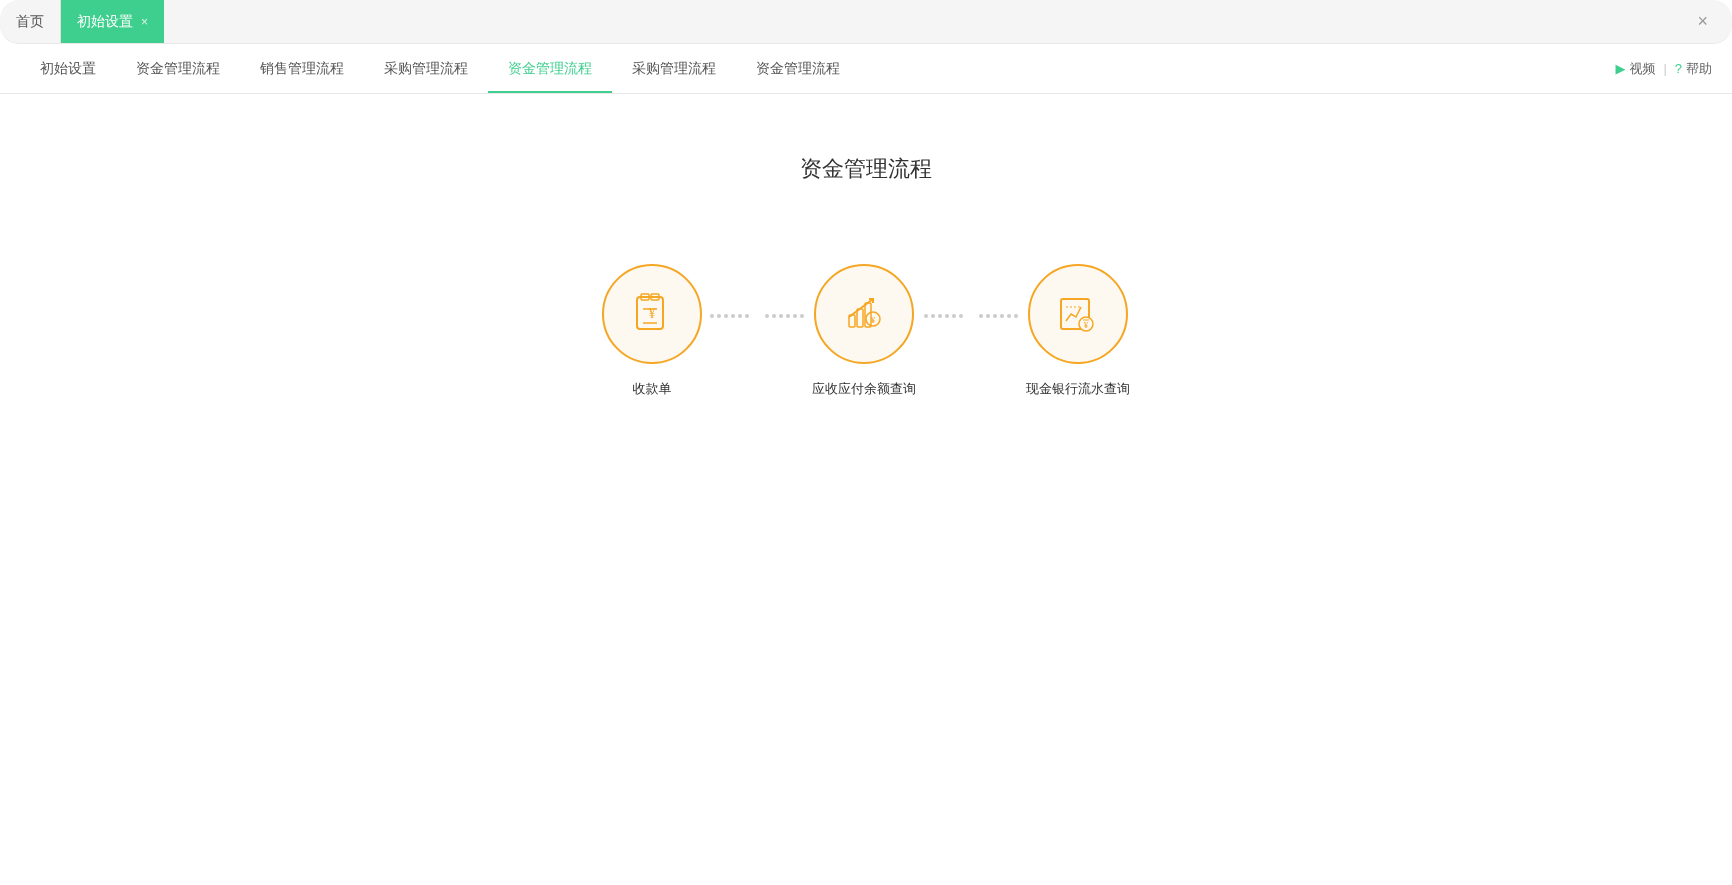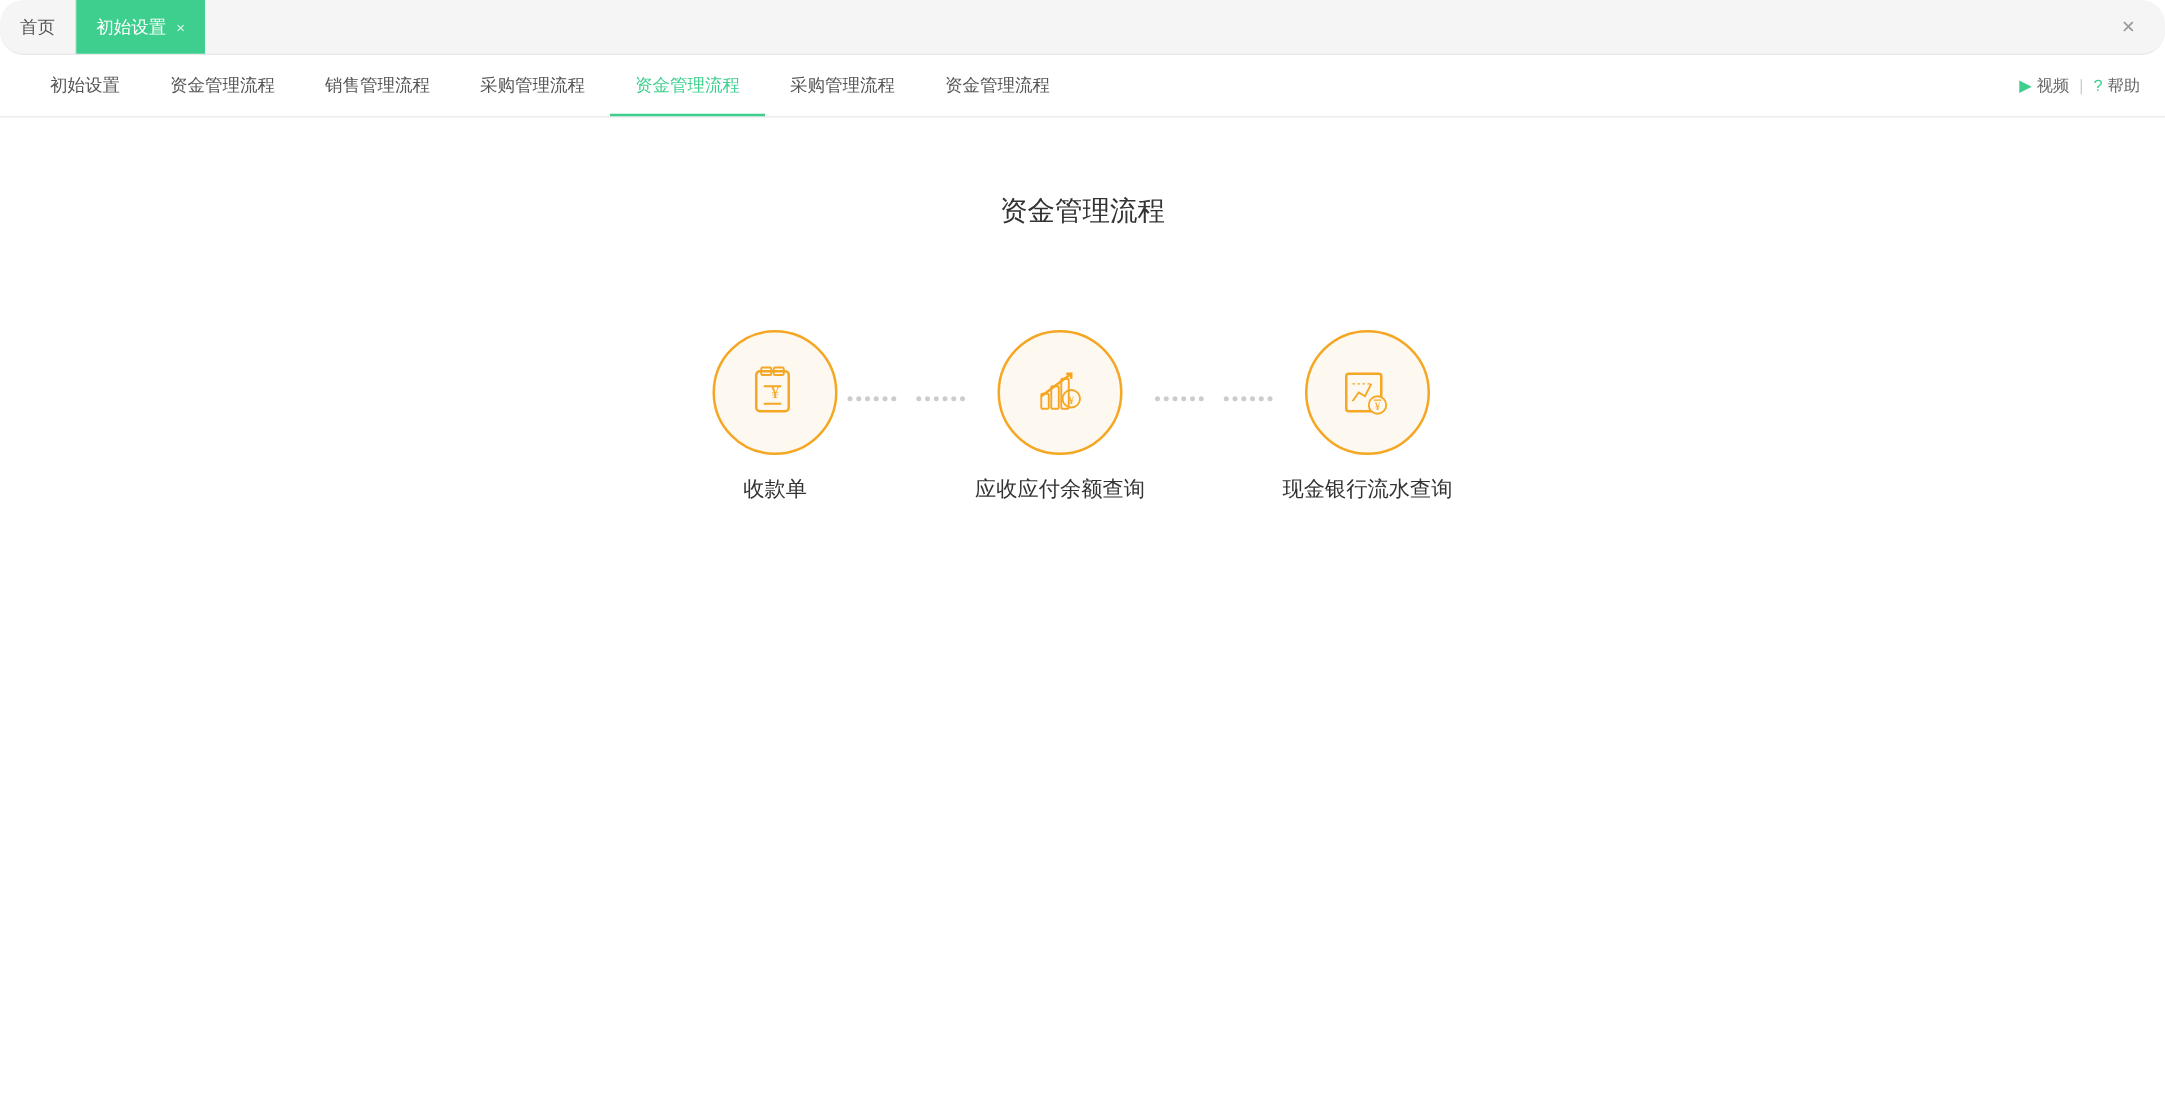--- a/index.html
+++ b/index.html
@@ -169,21 +169,21 @@
       margin-bottom: 16px;
       transition: all 0.2s;
     }
 
     .flow-icon-circle svg {
       width: 50px;
       height: 50px;
     }
 
     .flow-label {
-      font-size: 17px;
+      font-size: 13px;
       color: #333;
     }
 
     .divider-dots {
       display: flex;
       gap: 3px;
       margin-bottom: 30px;
       margin: 0 8px 30px 8px;
     }
 

